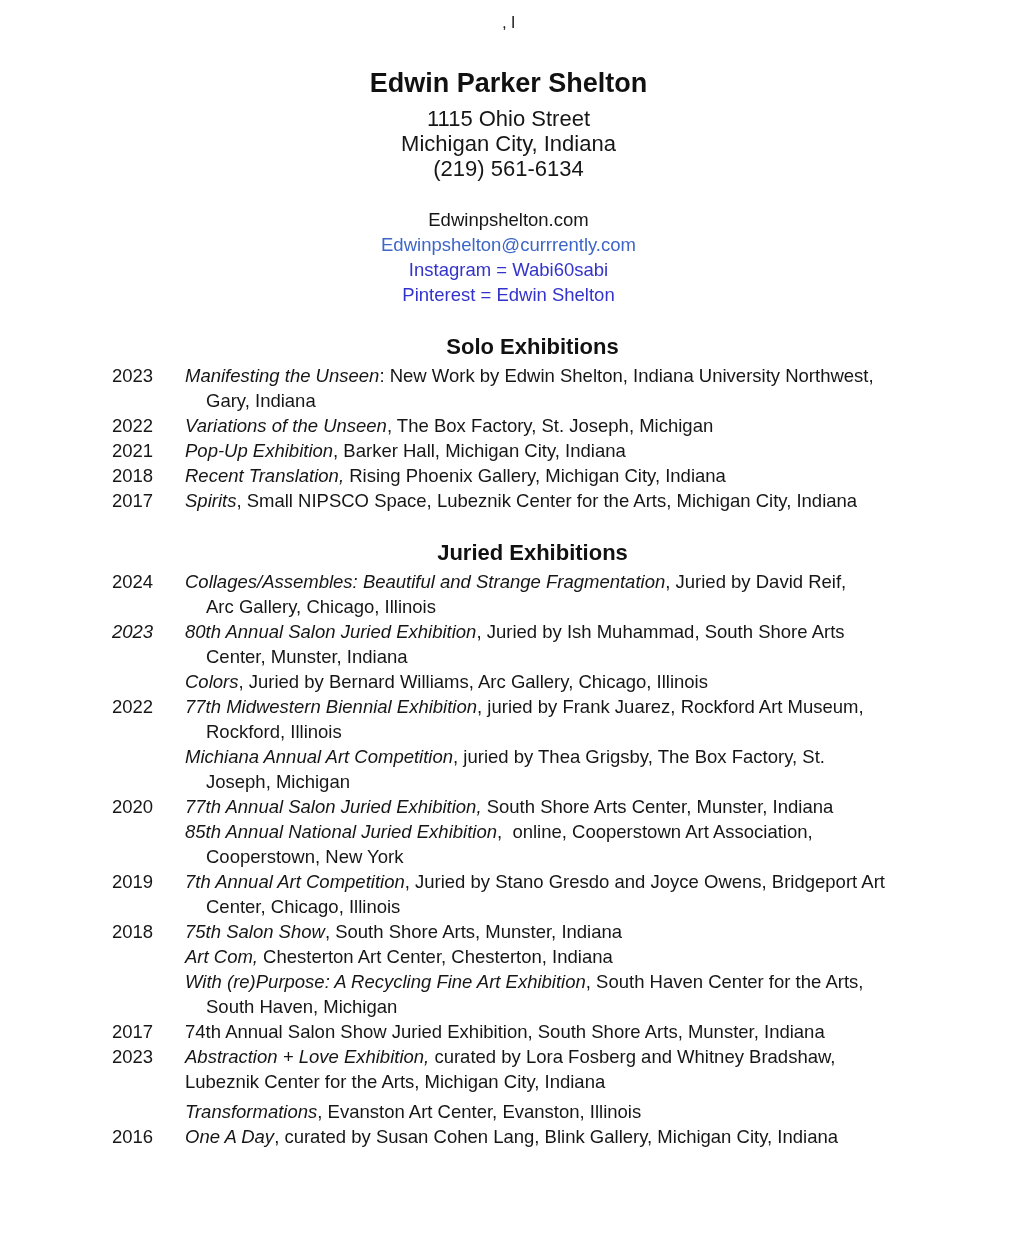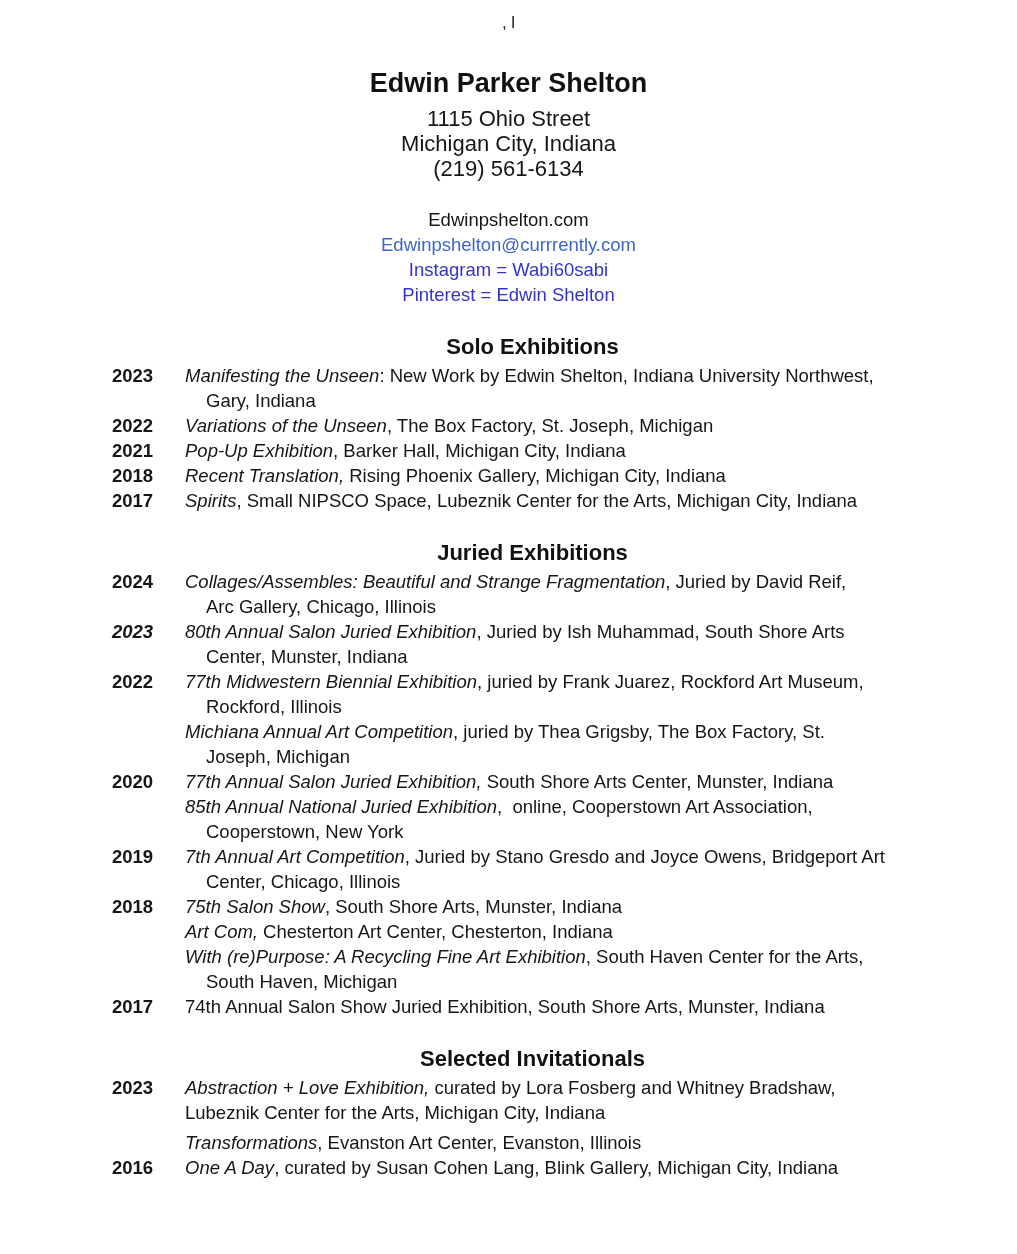--- a/index.html
+++ b/index.html
@@ -11,21 +11,21 @@
   .note{padding-top:13px;font-size:17px;line-height:20px;text-align:center;}
   .name{margin:34px 0 0 0;font-size:27px;line-height:32px;text-align:center;font-weight:bold;color:#111;}
   .addr{margin-top:7px;font-size:22px;line-height:25px;text-align:center;}
   .links{margin-top:26px;font-size:18.5px;line-height:25px;text-align:center;}
   .links a{text-decoration:none;}
   .email-link{color:var(--email-color,#3E66C9);}
   .social-link{color:var(--social-color,#3333CC);}
   .sec-title{margin:27px 0 4px 0;font-size:22px;line-height:25px;text-align:center;font-weight:bold;color:#111;padding-left:48px;}
   .entry{display:flex;margin-left:112px;font-size:18.5px;line-height:25px;}
   .entry.gap{margin-top:5px;}
-  .year{flex:0 0 73px;width:73px;font-weight:bold;}
+  .year{flex:0 0 73px;width:73px;}
   .etext{white-space:pre-wrap;width:790px;}
   .etext.hang{padding-left:21px;text-indent:-21px;}
   .it{font-style:italic;}
 </style>
 </head>
 <body style="color: rgb(22, 22, 22);">
 
 <div class="page">
   <div class="note">, l</div>
   <div class="name">Edwin Parker Shelton</div>
@@ -72,20 +72,21 @@
           <div class="etext hang"><span class="it">Collages/Assembles: Beautiful and Strange Fragmentation</span><span>, Juried by David Reif,
 Arc Gallery, Chicago, Illinois</span></div>
         </div>
         <div class="entry">
           <div class="year it">2023</div>
           <div class="etext hang"><span class="it">80th Annual Salon Juried Exhibition</span><span>, Juried by Ish Muhammad, South Shore Arts
 Center, Munster, Indiana</span></div>
         </div>
         <div class="entry">
           <div class="year"></div>
+          <div class="etext hang"><span class="it">Colors</span><span>, Juried by Bernard Williams, Arc Gallery, Chicago, Illinois</span></div>
         </div>
         <div class="entry">
           <div class="year">2022</div>
           <div class="etext hang"><span class="it">77th Midwestern Biennial Exhibition</span><span>, juried by Frank Juarez, Rockford Art Museum,
 Rockford, Illinois</span></div>
         </div>
         <div class="entry">
           <div class="year"></div>
           <div class="etext hang"><span class="it">Michiana Annual Art Competition</span><span>, juried by Thea Grigsby, The Box Factory, St.
 Joseph, Michigan</span></div>
@@ -116,21 +117,20 @@
           <div class="year"></div>
           <div class="etext hang"><span class="it">With (re)Purpose: A Recycling Fine Art Exhibition</span><span>, South Haven Center for the Arts,
 South Haven, Michigan</span></div>
         </div>
         <div class="entry">
           <div class="year">2017</div>
           <div class="etext hang"><span>74th Annual Salon Show Juried Exhibition, South Shore Arts, Munster, Indiana</span></div>
         </div>
       </div>
       <div>
-        <div class="sec-title">Selected Invitationals</div>
         <div class="entry">
           <div class="year">2023</div>
           <div class="etext"><span class="it">Abstraction + Love Exhibition,</span><span> curated by Lora Fosberg and Whitney Bradshaw,
 Lubeznik Center for the Arts, Michigan City, Indiana</span></div>
         </div>
         <div class="entry gap">
           <div class="year"></div>
           <div class="etext"><span class="it">Transformations</span><span>, Evanston Art Center, Evanston, Illinois</span></div>
         </div>
         <div class="entry">

